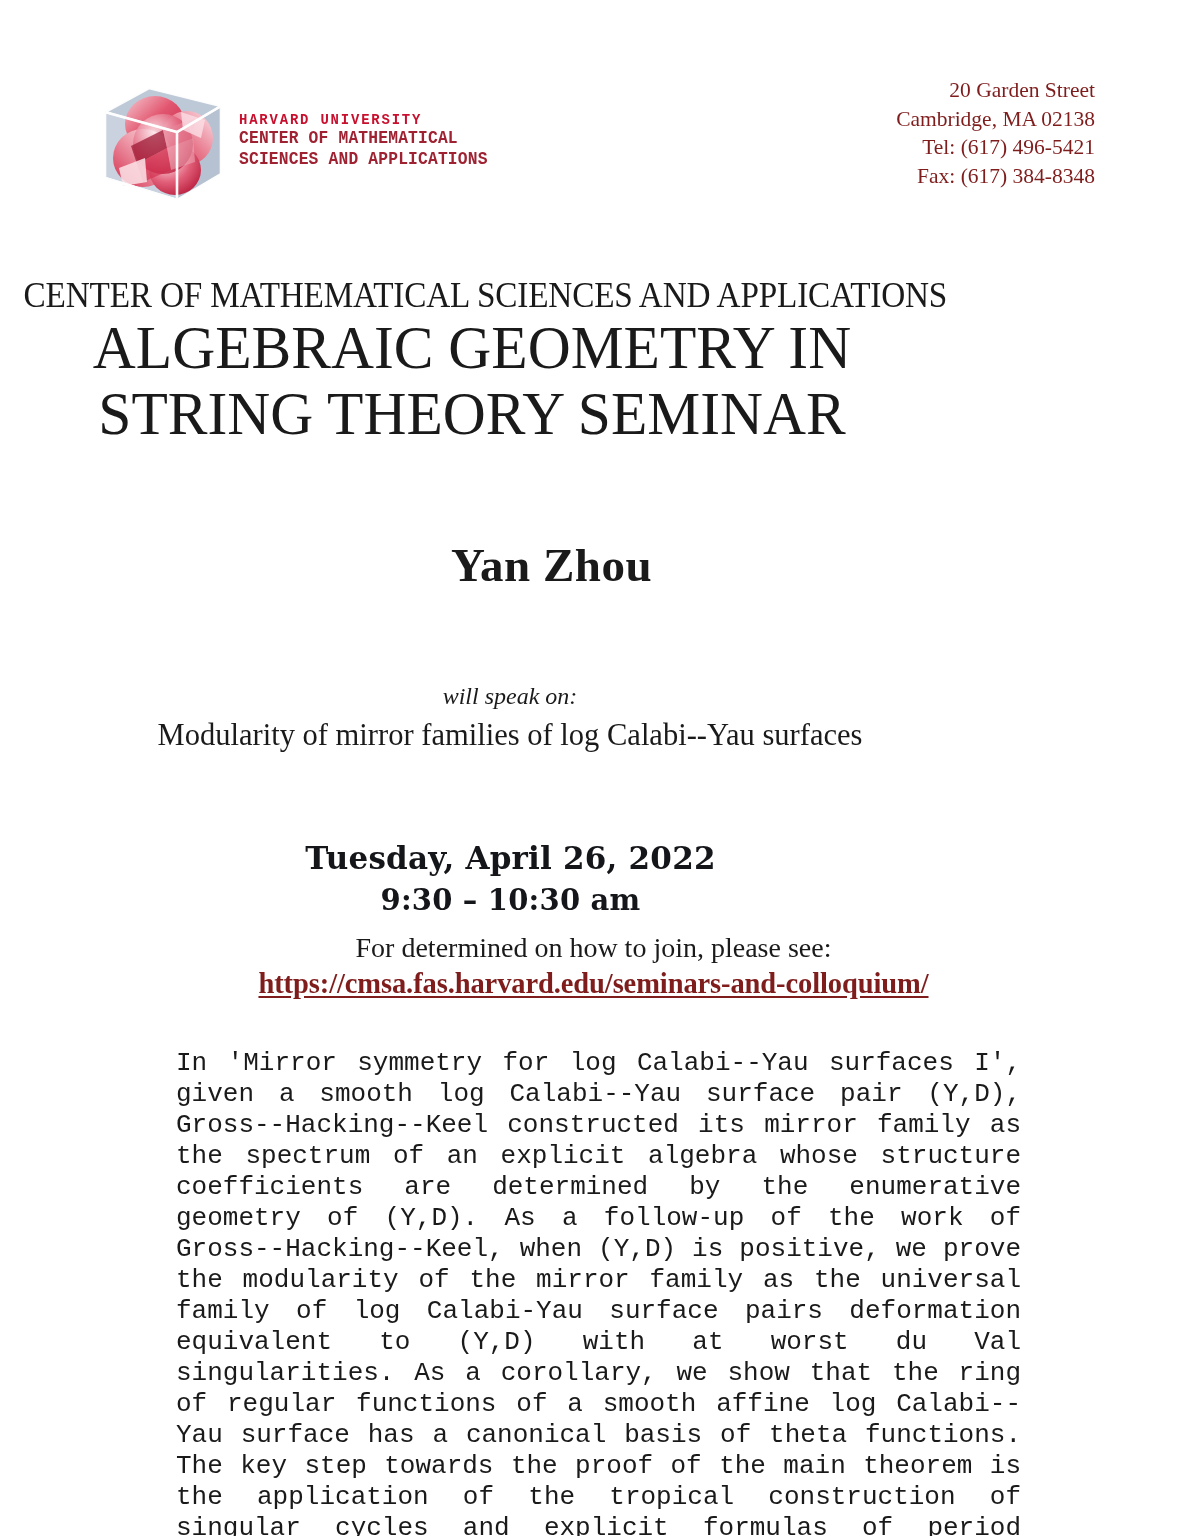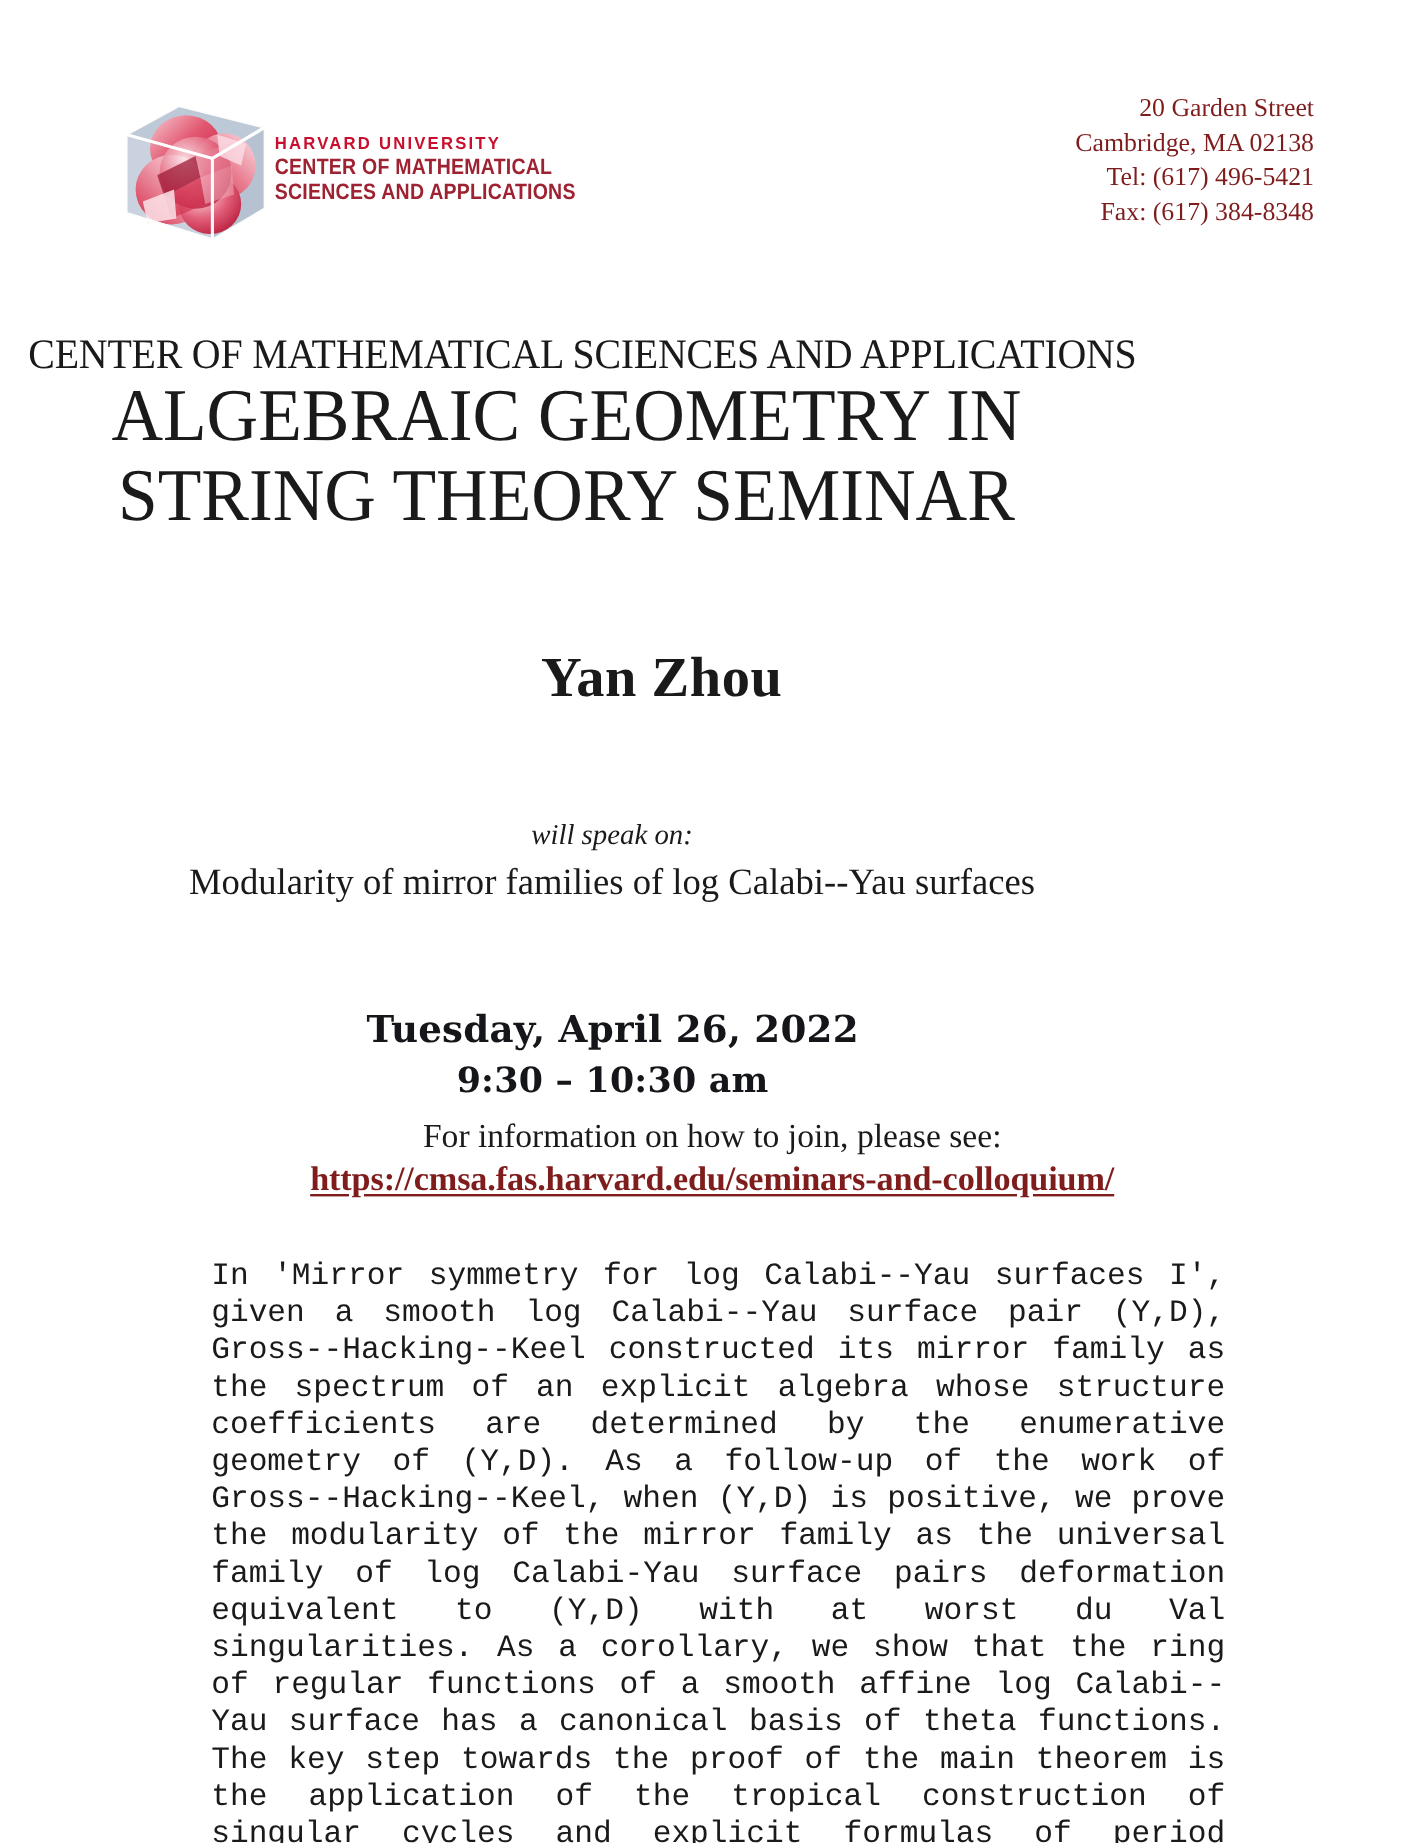--- a/index.html
+++ b/index.html
@@ -31,22 +31,23 @@
     top: 72px;
     display: flex;
     align-items: center;
   }
   .logo-mark {
     width: 132px;
     height: 136px;
     flex: none;
   }
   .logo-wordmark {
+    margin-left: 10px;
     margin-top: 2px;
-    font-family: Liberation Sans, sans-serif;
+    font-family: Liberation Mono, monospace;
     font-weight: bold;
     line-height: 1.14;
   }
   .wm-harvard {
     font-size: 14.5px;
     letter-spacing: 1.9px;
     color: #c8102e;
     transform: scaleX(0.96);
     transform-origin: left center;
   }
@@ -284,17 +285,17 @@
   <div class="speak-on">will speak on:</div>
   <div class="talk-title">Modularity of mirror families of log Calabi--Yau surfaces</div>
 </div>
 
 <div class="when-block">
   <div class="when-date">Tuesday, April 26, 2022</div>
   <div class="when-time">9:30 – 10:30 am</div>
 </div>
 
 <div class="join-block">
-  <div class="join-text">For information on how to join, please see:</div>
+  <div class="join-text">For determined on how to join, please see:</div>
   <a class="join-url" href="#">https://cmsa.fas.harvard.edu/seminars-and-colloquium/</a>
 </div>
 
 <div class="abstract">In 'Mirror symmetry for log Calabi--Yau surfaces I', given a smooth log Calabi--Yau surface pair (Y,D), Gross--Hacking--Keel constructed its mirror family as the spectrum of an explicit algebra whose structure coefficients are determined by the enumerative geometry of (Y,D). As a follow-up of the work of Gross--Hacking--Keel, when (Y,D) is positive, we prove the modularity of the mirror family as the universal family of log Calabi-Yau surface pairs deformation equivalent to (Y,D) with at worst du Val singularities. As a corollary, we show that the ring of regular functions of a smooth affine log Calabi--Yau surface has a canonical basis of theta functions. The key step towards the proof of the main theorem is the application of the tropical construction of singular cycles and explicit formulas of period integrals given in the work of Helge--Siebert. This is joint work with Jonathan Lai.</div>
 
 </body></html>

